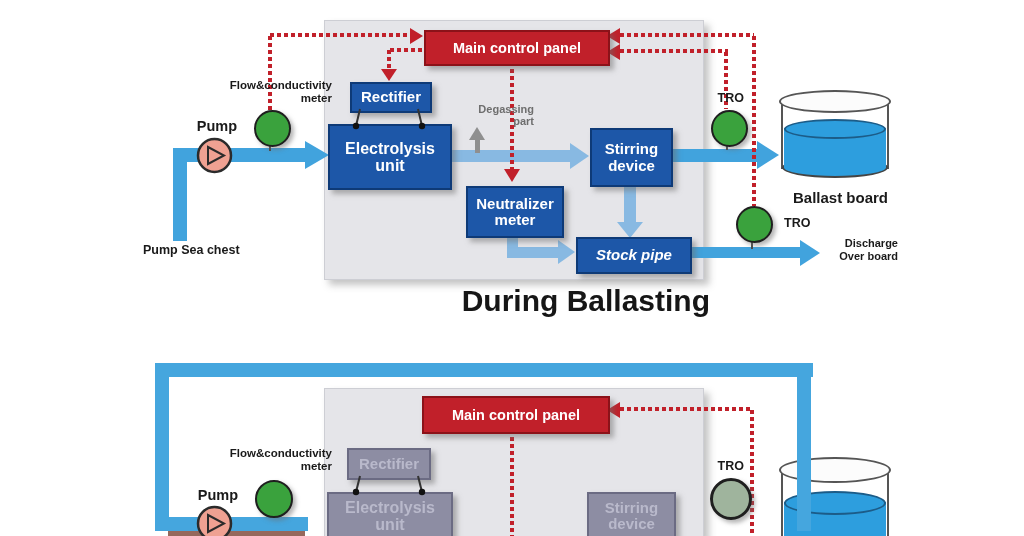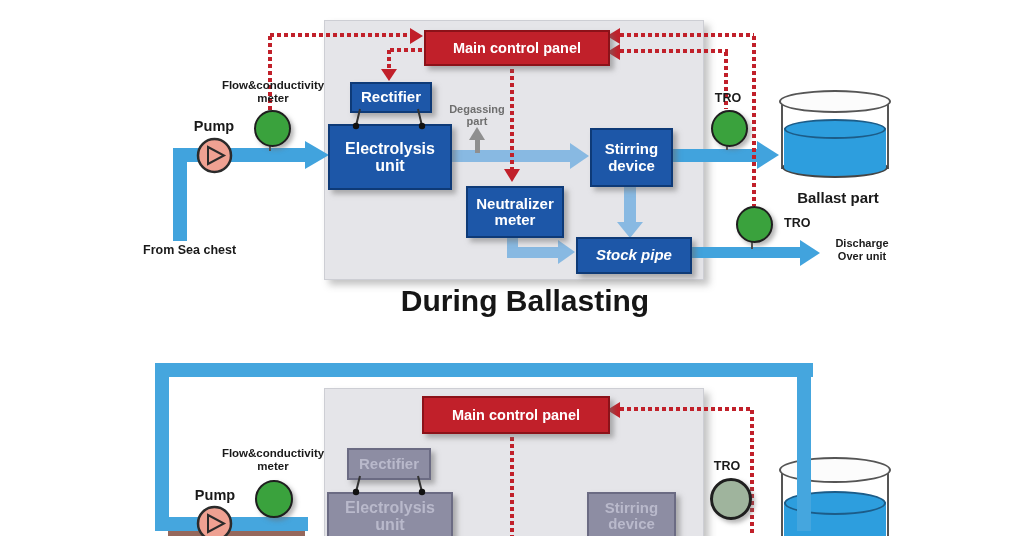--- a/index.html
+++ b/index.html
@@ -14,21 +14,21 @@
            display:flex;align-items:center;justify-content:center;text-align:center;
            font-size:15px;line-height:1.08;z-index:5;box-shadow:4px 4px 5px rgba(110,110,110,.5);}
   
   .graybox{background:#8d8da3;border:2px solid #6b6b83;color:#b9b9cb;font-weight:bold;
            display:flex;align-items:center;justify-content:center;text-align:center;
            font-size:15px;line-height:1.08;z-index:5;box-shadow:4px 4px 5px rgba(110,110,110,.5);}
   
   .redbox{background:#c1202a;border:2px solid #8c1219;color:#ffffff;font-weight:bold;
           display:flex;align-items:center;justify-content:center;text-align:center;
           font-size:14.5px;z-index:5;box-shadow:4px 4px 5px rgba(110,110,110,.5);}
-  .lbl{color:#1a1a1a;font-weight:bold;text-align:center;z-index:6;}
+  .lbl{color:#1a1a1a;font-weight:bold;text-align:right;z-index:6;}
   
   .pipe{background:#41a3dd;z-index:2;}
   .pipeb{background:#45a6de;z-index:3;}
   .arrbar{background:#88b9e2;z-index:2;}
   .tri{width:0;height:0;z-index:2;}
   
   .rdh{height:4px;background:repeating-linear-gradient(90deg,#c1202a 0 4px,transparent 4px 7px);z-index:4;}
   .rdv{width:4px;background:repeating-linear-gradient(180deg,#c1202a 0 4px,transparent 4px 7px);z-index:4;}
   .rhead{width:0;height:0;z-index:4;}
   
@@ -96,52 +96,52 @@
     <span>Stock pipe</span>
   </div>
 
 <svg style="left:349px;top:107px;" width="90" height="24">
   <line x1="11" y1="2" x2="7" y2="19" stroke="#333" stroke-width="2"></line>
   <line x1="69" y1="2" x2="73" y2="19" stroke="#333" stroke-width="2"></line>
   <circle cx="7" cy="19" r="3.2" fill="#111"></circle>
   <circle cx="73" cy="19" r="3.2" fill="#111"></circle>
 </svg>
 
-<div class="abs lbl pre" style="left:432px;top:103px;width:90px;font-size:11px;color:#6e6e6e;line-height:1.1;">Degassing
+<div class="abs lbl pre" style="left:444px;top:103px;width:90px;font-size:11px;color:#6e6e6e;line-height:1.1;">Degassing
 part</div>
 <div class="abs" style="left:475px;top:139px;width:5px;height:14px;background:#8f8f8f;z-index:2;"></div>
 <div class="abs tri" style="left:469px;top:127px;border-left:8px solid transparent;border-right:8px solid transparent;border-bottom:13px solid #8f8f8f;"></div>
 
 <div class="abs lbl pre" style="left:214px;top:79px;width:118px;font-size:11.5px;line-height:1.1;">Flow&amp;conductivity
 meter</div>
 <div class="abs sensor green" style="left:254px;top:110px;width:33px;height:33px;"></div>
 <div class="abs stem" style="left:269px;top:142px;height:9px;"></div>
 <div class="abs lbl" style="left:191px;top:118px;width:46px;font-size:14.5px;">Pump</div>
 <svg style="left:196px;top:137px;z-index:6;" width="37" height="37">
   <circle cx="18.5" cy="18.5" r="16.5" fill="#efa192" stroke="#2b2b2b" stroke-width="2.5"></circle>
   <polygon points="12,10 28,18.5 12,27" fill="#efa192" stroke="#2b2b2b" stroke-width="2"></polygon>
 </svg>
-<div class="abs lbl" style="left:143px;top:243px;width:120px;font-size:12.5px;text-align:left;">From Sea chest</div>
+<div class="abs lbl" style="left:143px;top:243px;width:120px;font-size:12.5px;text-align:left;">Pump Sea chest</div>
 
 <div class="abs lbl" style="left:712px;top:91px;width:32px;font-size:12.5px;">TRO</div>
 <div class="abs sensor green" style="left:711px;top:110px;width:33px;height:33px;"></div>
 <div class="abs stem" style="left:726px;top:142px;height:8px;"></div>
 <div class="abs sensor green" style="left:736px;top:206px;width:33px;height:33px;"></div>
 <div class="abs stem" style="left:751px;top:238px;height:11px;"></div>
 <div class="abs lbl" style="left:784px;top:216px;width:36px;font-size:12.5px;text-align:left;">TRO</div>
 <div class="abs lbl pre" style="left:826px;top:237px;width:72px;font-size:11px;line-height:1.2;">Discharge
-Over unit</div>
+Over board</div>
 
 <div class="abs tankpart" style="left:781px;top:101px;width:2px;height:68px;background:#555;"></div>
 <div class="abs tankpart" style="left:887px;top:101px;width:2px;height:68px;background:#555;"></div>
 <div class="abs tankpart ellipse" style="left:782px;top:157px;width:102px;height:17px;background:#2d9ede;border:2px solid #444;"></div>
 <div class="abs tankpart" style="left:784px;top:128px;width:102px;height:40px;background:#2d9ede;"></div>
 <div class="abs tankpart ellipse" style="left:784px;top:119px;width:98px;height:16px;background:#2d9ede;border:2px solid #1c5c88;"></div>
 <div class="abs tankpart ellipse" style="left:779px;top:90px;width:108px;height:19px;background:#fcfcfc;border:2px solid #555;"></div>
-<div class="abs lbl" style="left:788px;top:189px;width:100px;font-size:15px;">Ballast part</div>
+<div class="abs lbl" style="left:788px;top:189px;width:100px;font-size:15px;">Ballast board</div>
 
 <div class="abs lbl" style="left:340px;top:284px;width:370px;font-size:30px;color:#161616;z-index:7;">During Ballasting</div>
 
 <div class="abs panel" style="left:324px;top:388px;width:378px;height:148px;"></div>
 
 <div class="abs pipeb" style="left:155px;top:363px;width:658px;height:14px;"></div>
 <div class="abs pipeb" style="left:155px;top:363px;width:14px;height:168px;"></div>
 <div class="abs pipeb" style="left:155px;top:517px;width:153px;height:14px;"></div>
 <div class="abs" style="left:168px;top:531px;width:137px;height:5px;background:#96685c;z-index:2;"></div>
 

